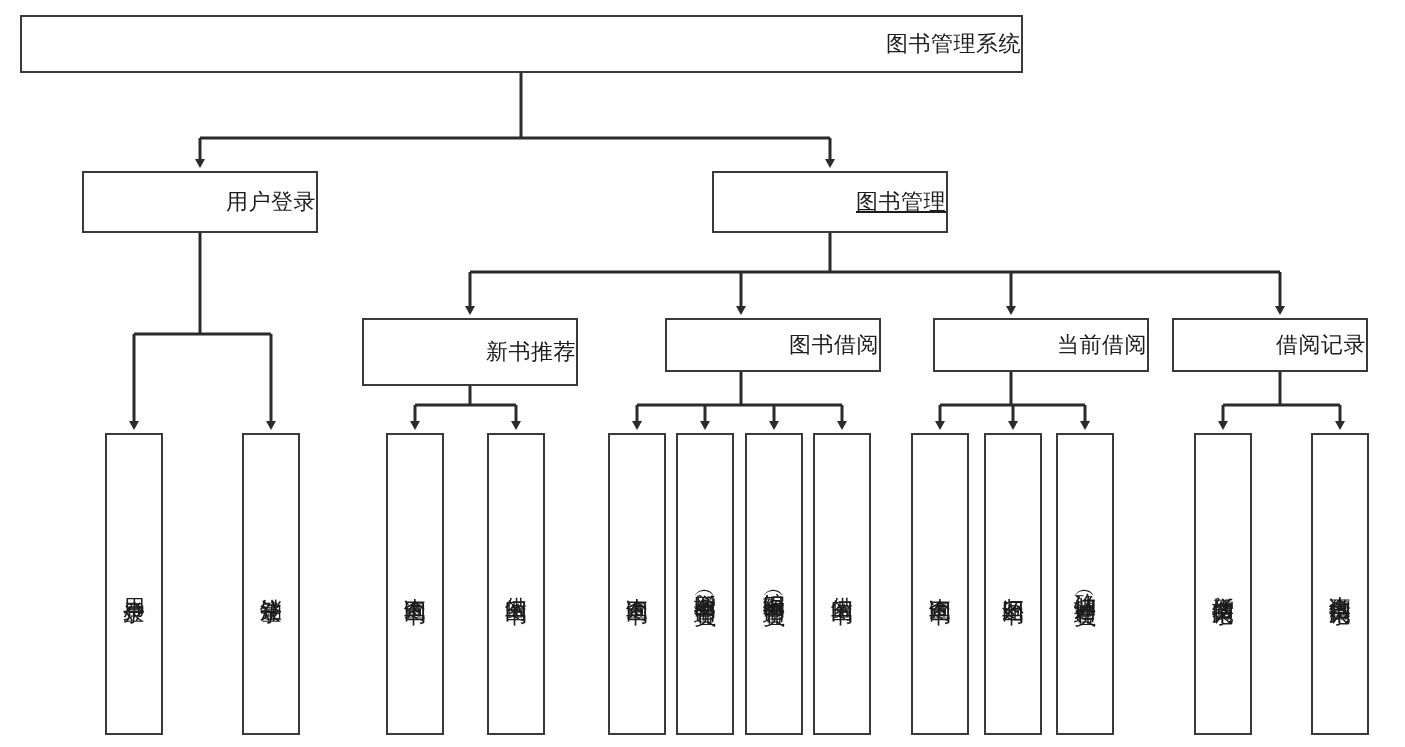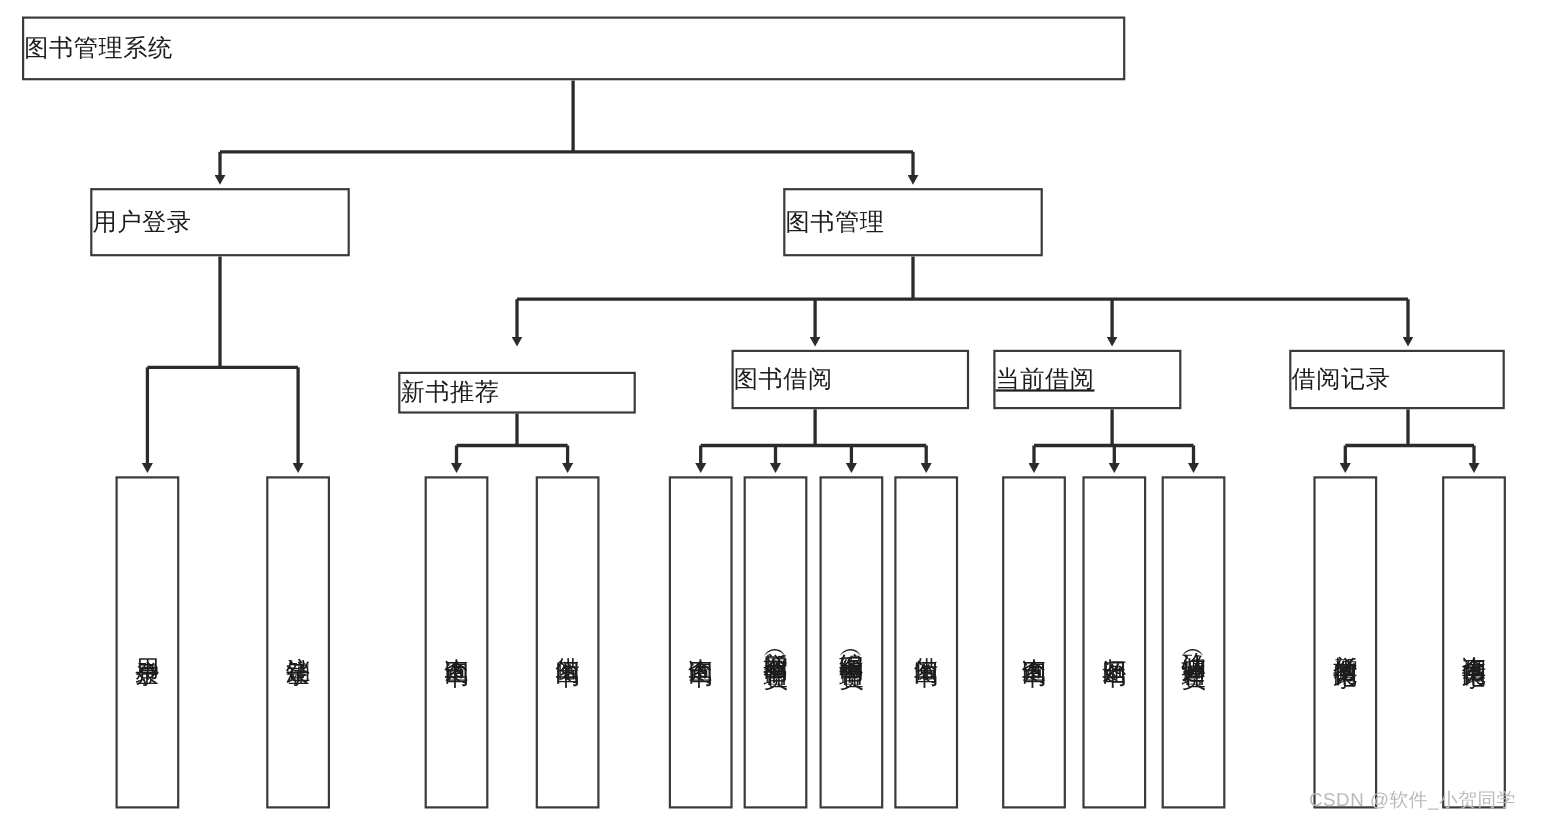--- a/index.html
+++ b/index.html
@@ -24,21 +24,21 @@
     width: 1405px;
     height: 747px;
   }
   .node {
     position: absolute;
     box-sizing: border-box;
     background: #ffffff;
     border: 2px solid #3a3a3a;
     display: flex;
     align-items: center;
-    justify-content: flex-start;
+    justify-content: flex-end;
     color: #1c1c1c;
   }
   .node-label {
     display: block;
     text-align: center;
     line-height: 1.18;
     color: #1c1c1c;
   }
   .node.horizontal .node-label {
     font-size: 22px;
@@ -123,31 +123,31 @@
     </g>
   </svg>
 
   <div class="node horizontal" style="left:20px; top:15px; width:1003px; height:58px;">
     <span class="node-label">图书管理系统</span>
   </div>
 
   <div class="node horizontal" style="left:82px; top:171px; width:236px; height:62px;">
     <span class="node-label">用户登录</span>
   </div>
-  <div class="node horizontal" style="left:712px; top:171px; width:236px; height:62px;">
+  <div class="node horizontal" style="left:712px; top:171px; width:236px; height:62px;text-decoration:underline;">
     <span class="node-label">图书管理</span>
   </div>
 
-  <div class="node horizontal" style="left:362px; top:318px; width:216px; height:38px;margin-top:20px;">
+  <div class="node horizontal" style="left:362px; top:318px; width:216px; height:68px;">
     <span class="node-label">新书推荐</span>
   </div>
   <div class="node horizontal" style="left:665px; top:318px; width:216px; height:54px;">
     <span class="node-label">图书借阅</span>
   </div>
-  <div class="node horizontal" style="left:903px; top:318px; width:171px; height:54px;text-decoration:underline;">
+  <div class="node horizontal" style="left:933px; top:318px; width:216px; height:54px;">
     <span class="node-label">当前借阅</span>
   </div>
   <div class="node horizontal" style="left:1172px; top:318px; width:196px; height:54px;">
     <span class="node-label">借阅记录</span>
   </div>
 
   <div class="node vertical" style="left:105px; top:433px; width:58px; height:302px;">
     <span class="node-label">用户登录</span>
   </div>
   <div class="node vertical" style="left:242px; top:433px; width:58px; height:302px;">
@@ -184,15 +184,14 @@
     <span class="node-label">确认归还（管理员）</span>
   </div>
 
   <div class="node vertical" style="left:1194px; top:433px; width:58px; height:302px;">
     <span class="node-label">新增借阅记录</span>
   </div>
   <div class="node vertical" style="left:1311px; top:433px; width:58px; height:302px;">
     <span class="node-label">查询借阅记录</span>
   </div>
 
-  <div class="watermark" style="left:1190px; top:716px;">CSDN @软件_小贺同学</div>
 
 </div>
 
 </body></html>

